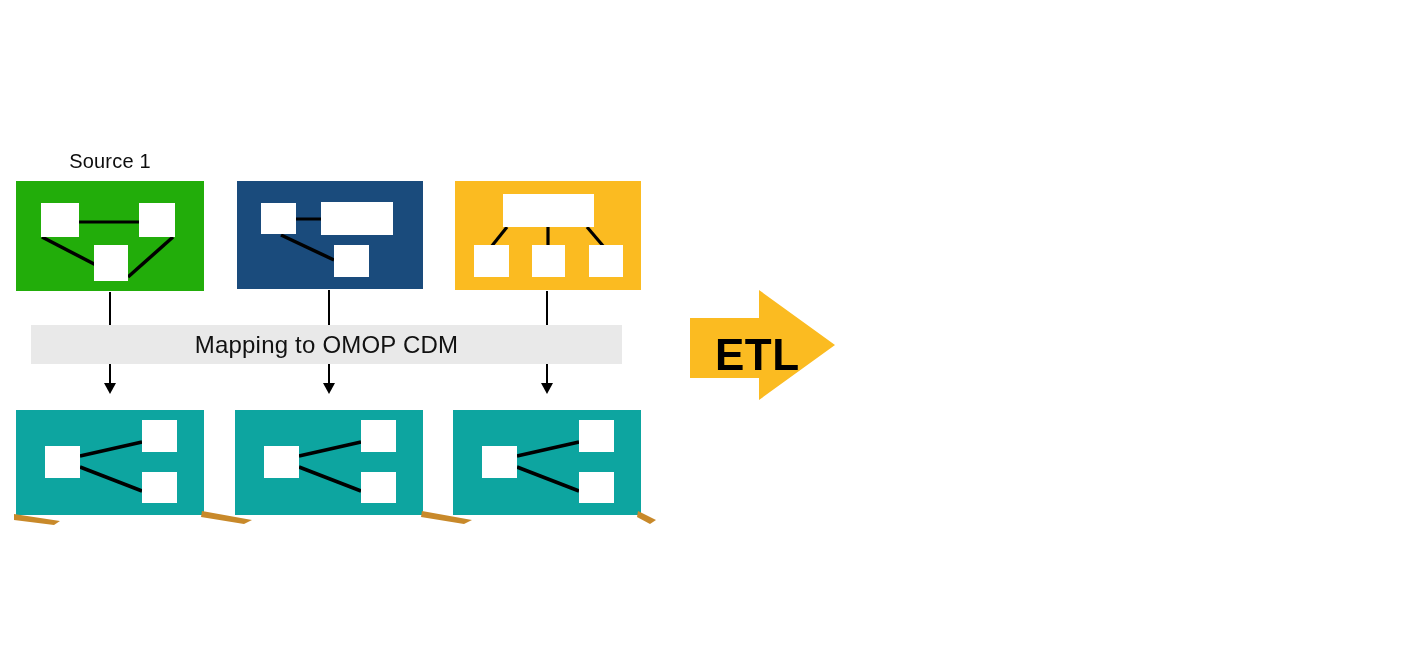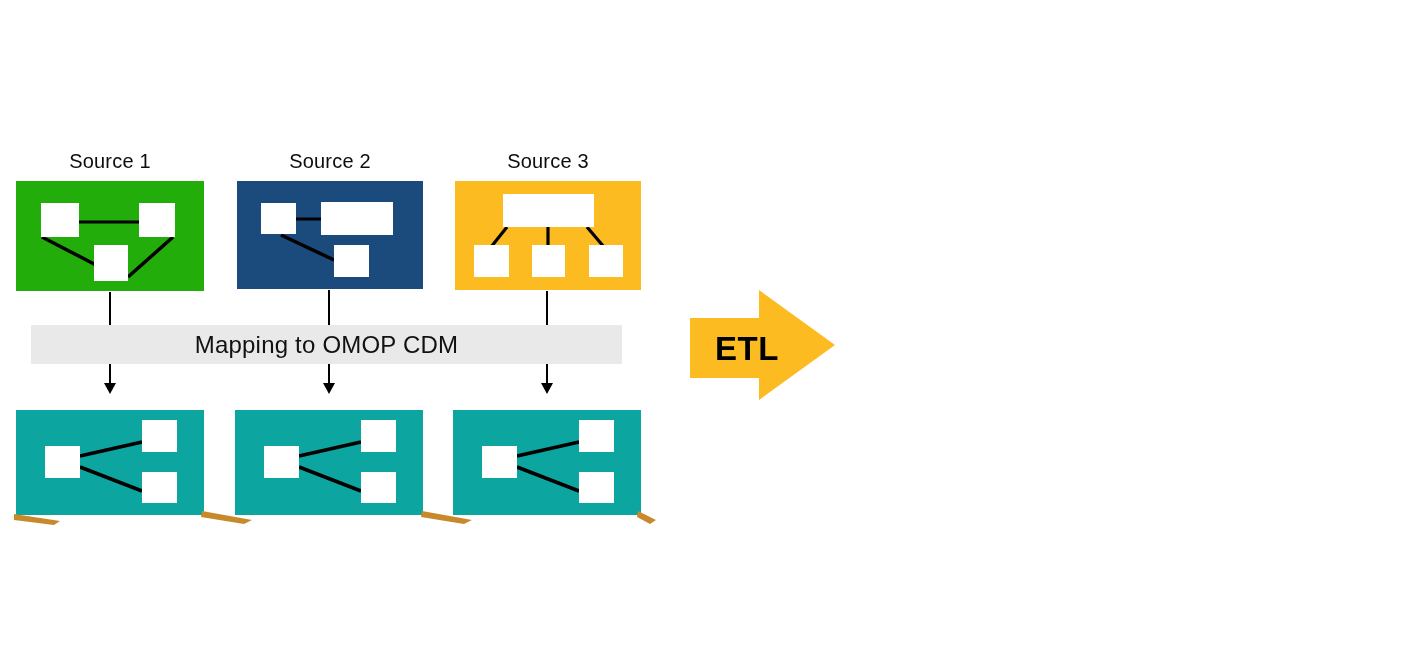--- a/index.html
+++ b/index.html
@@ -59,38 +59,36 @@
   }
   .cdm-box {
     position: absolute;
     box-sizing: border-box;
   }
   .etl-arrow {
     position: absolute;
   }
   .etl-label {
     position: absolute;
-    font-size: 33px;
+    font-size: 44px;
     font-weight: bold;
     color: #000000;
     letter-spacing: 0.5px;
     white-space: nowrap;
   }
   .wedge {
     position: absolute;
   }
 </style>
 </head>
 <body>
 
 <div id="canvas">
 
   <div class="src-label" style="left:16px; top:150px; width:188px;">Source 1</div>
-  <div class="src-label" style="left:237px; top:150px; width:186px;">Source 2</div>
-  <div class="src-label" style="left:455px; top:150px; width:186px;">Source 3</div>
 
   <div class="src-box" style="left:16px; top:181px; width:188px; height:110px; background:#22AD0A;">
     <svg class="edge-layer" viewBox="0 0 188 110" preserveAspectRatio="none">
       <line x1="63" y1="41" x2="123" y2="41" stroke="#000" stroke-width="3"></line>
       <line x1="26" y1="56" x2="80" y2="84" stroke="#000" stroke-width="3.5"></line>
       <line x1="112" y1="96" x2="157" y2="56" stroke="#000" stroke-width="3.5"></line>
     </svg>
     <div class="node" style="left:25px; top:22px; width:38px; height:34px;"></div>
     <div class="node" style="left:123px; top:22px; width:36px; height:34px;"></div>
     <div class="node" style="left:78px; top:64px; width:34px; height:36px;"></div>

